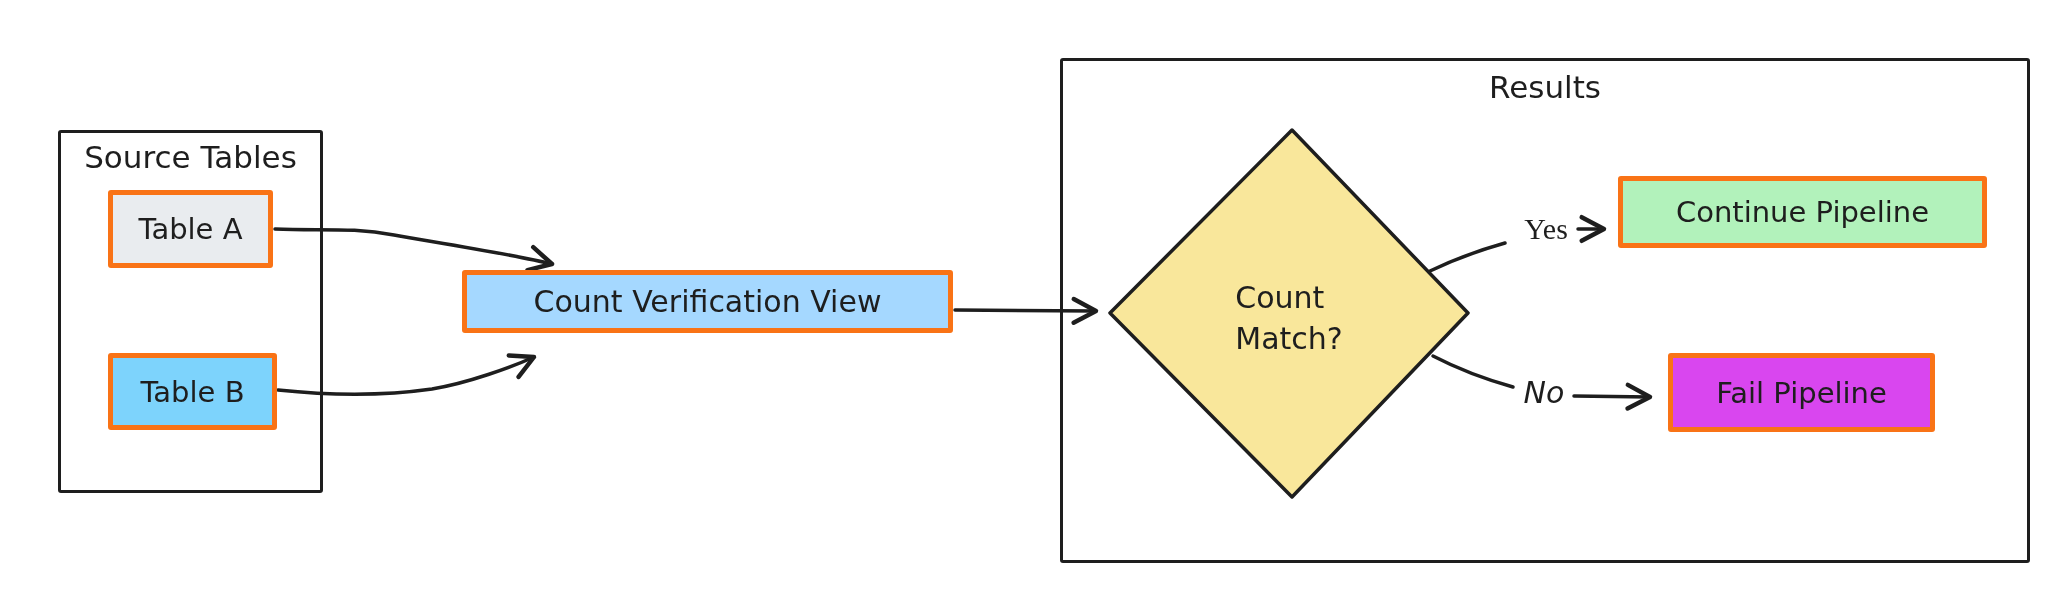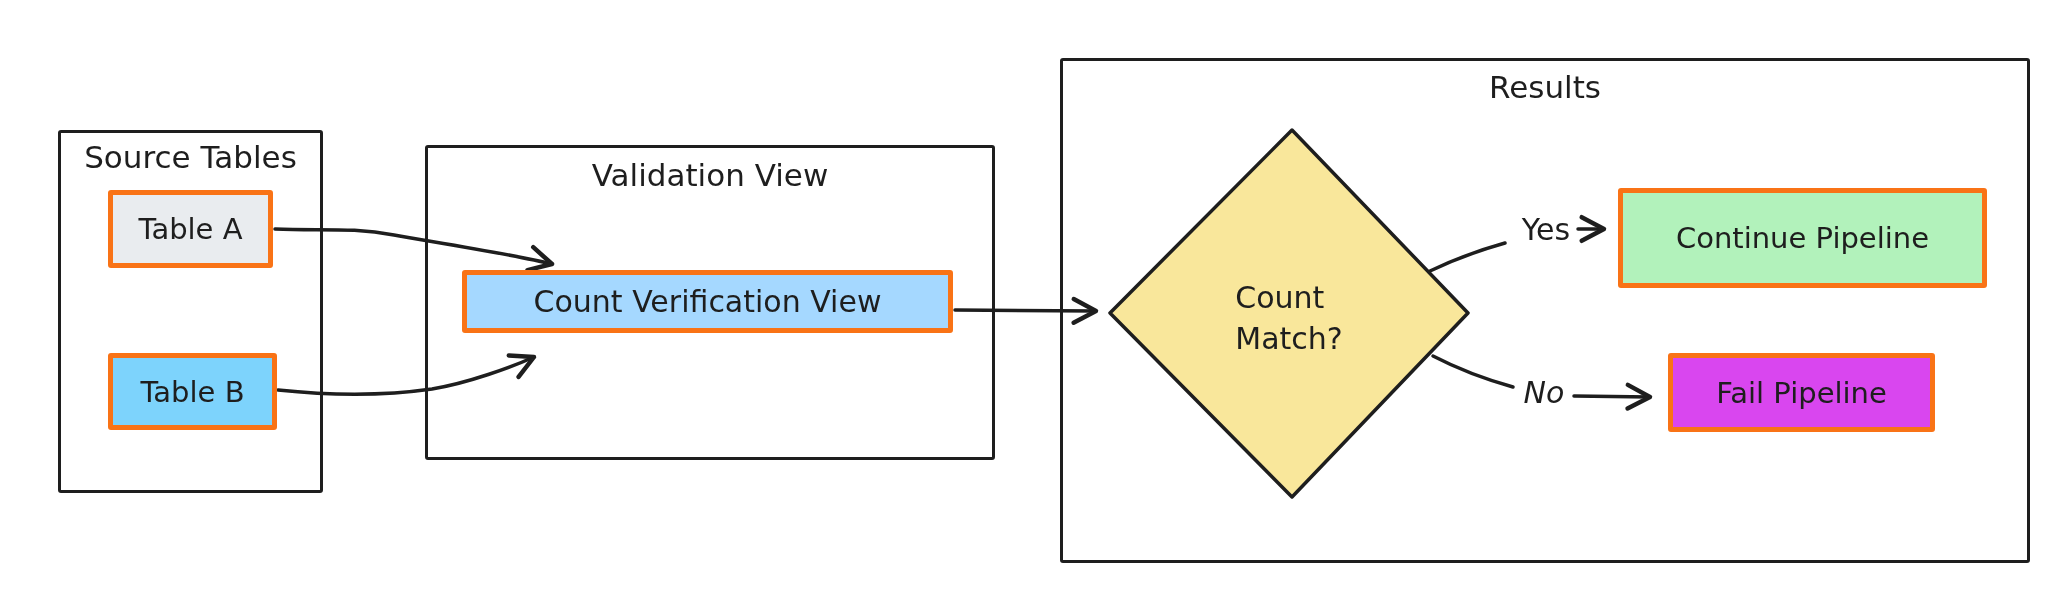--- a/index.html
+++ b/index.html
@@ -45,30 +45,30 @@
   #source-group     { left: 58px;  top: 130px; width: 265px; height: 363px; }
   #source-title     { top: 7px; }
   #validation-group { left: 425px; top: 145px; width: 570px; height: 315px; }
   #validation-title { top: 10px; }
   #results-group    { left: 1060px; top: 58px; width: 970px; height: 505px; }
   #results-title    { top: 9px; }
 
   #table-a   { left: 108px; top: 190px; width: 165px; height: 78px; background: #e9ecef; }
   #table-b   { left: 108px; top: 353px; width: 169px; height: 77px; background: #7dd3fc; }
   #count-view{ left: 462px; top: 270px; width: 491px; height: 63px; background: #a5d8ff; font-size: 30px; }
-  #continue-node { left: 1618px; top: 188px; width: 369px; height: 100px; background: #b2f2bb; }
+  #continue-node { left: 1618px; top: 176px; width: 369px; height: 72px; background: #b2f2bb; }
   #fail-node     { left: 1668px; top: 353px; width: 267px; height: 79px; background: #d946ef; }
 
   .edge-label {
     position: absolute;
     transform: translate(-50%, -50%);
     font-size: 30px;
     white-space: nowrap;
   }
-  #yes-label { left: 1546px; top: 229px; }
+  #yes-label { left: 1546px; top: 229px; font-family: Liberation Serif, serif; }
   #no-label  { left: 1544px; top: 392px; font-style: italic; }
 
   #decision-label {
     position: absolute;
     left: 1289px;
     top: 310px;
     transform: translate(-50%, -50%);
     text-align: left;
     font-size: 30px;
     line-height: 1.35;
@@ -86,23 +86,20 @@
 </style>
 </head>
 <body>
 
 <div class="canvas">
 
   <div class="group" id="source-group">
     <div class="group-title" id="source-title">Source Tables</div>
   </div>
 
-  <div class="group" id="validation-group">
-    <div class="group-title" id="validation-title">Validation View</div>
-  </div>
 
   <div class="group" id="results-group">
     <div class="group-title" id="results-title">Results</div>
   </div>
 
   <svg class="edges-layer" viewBox="0 0 2070 604" xmlns="http://www.w3.org/2000/svg">
     <defs>
       <marker id="arrowhead" viewBox="0 0 12 12" refX="10.5" refY="6" markerWidth="9" markerHeight="9" orient="auto-start-reverse" markerUnits="strokeWidth">
         <path d="M2 1.5 L10.5 6 L2 10.5" fill="none" stroke="#1e1e1e" stroke-width="1.7" stroke-linecap="round" stroke-linejoin="round"></path>
       </marker>

